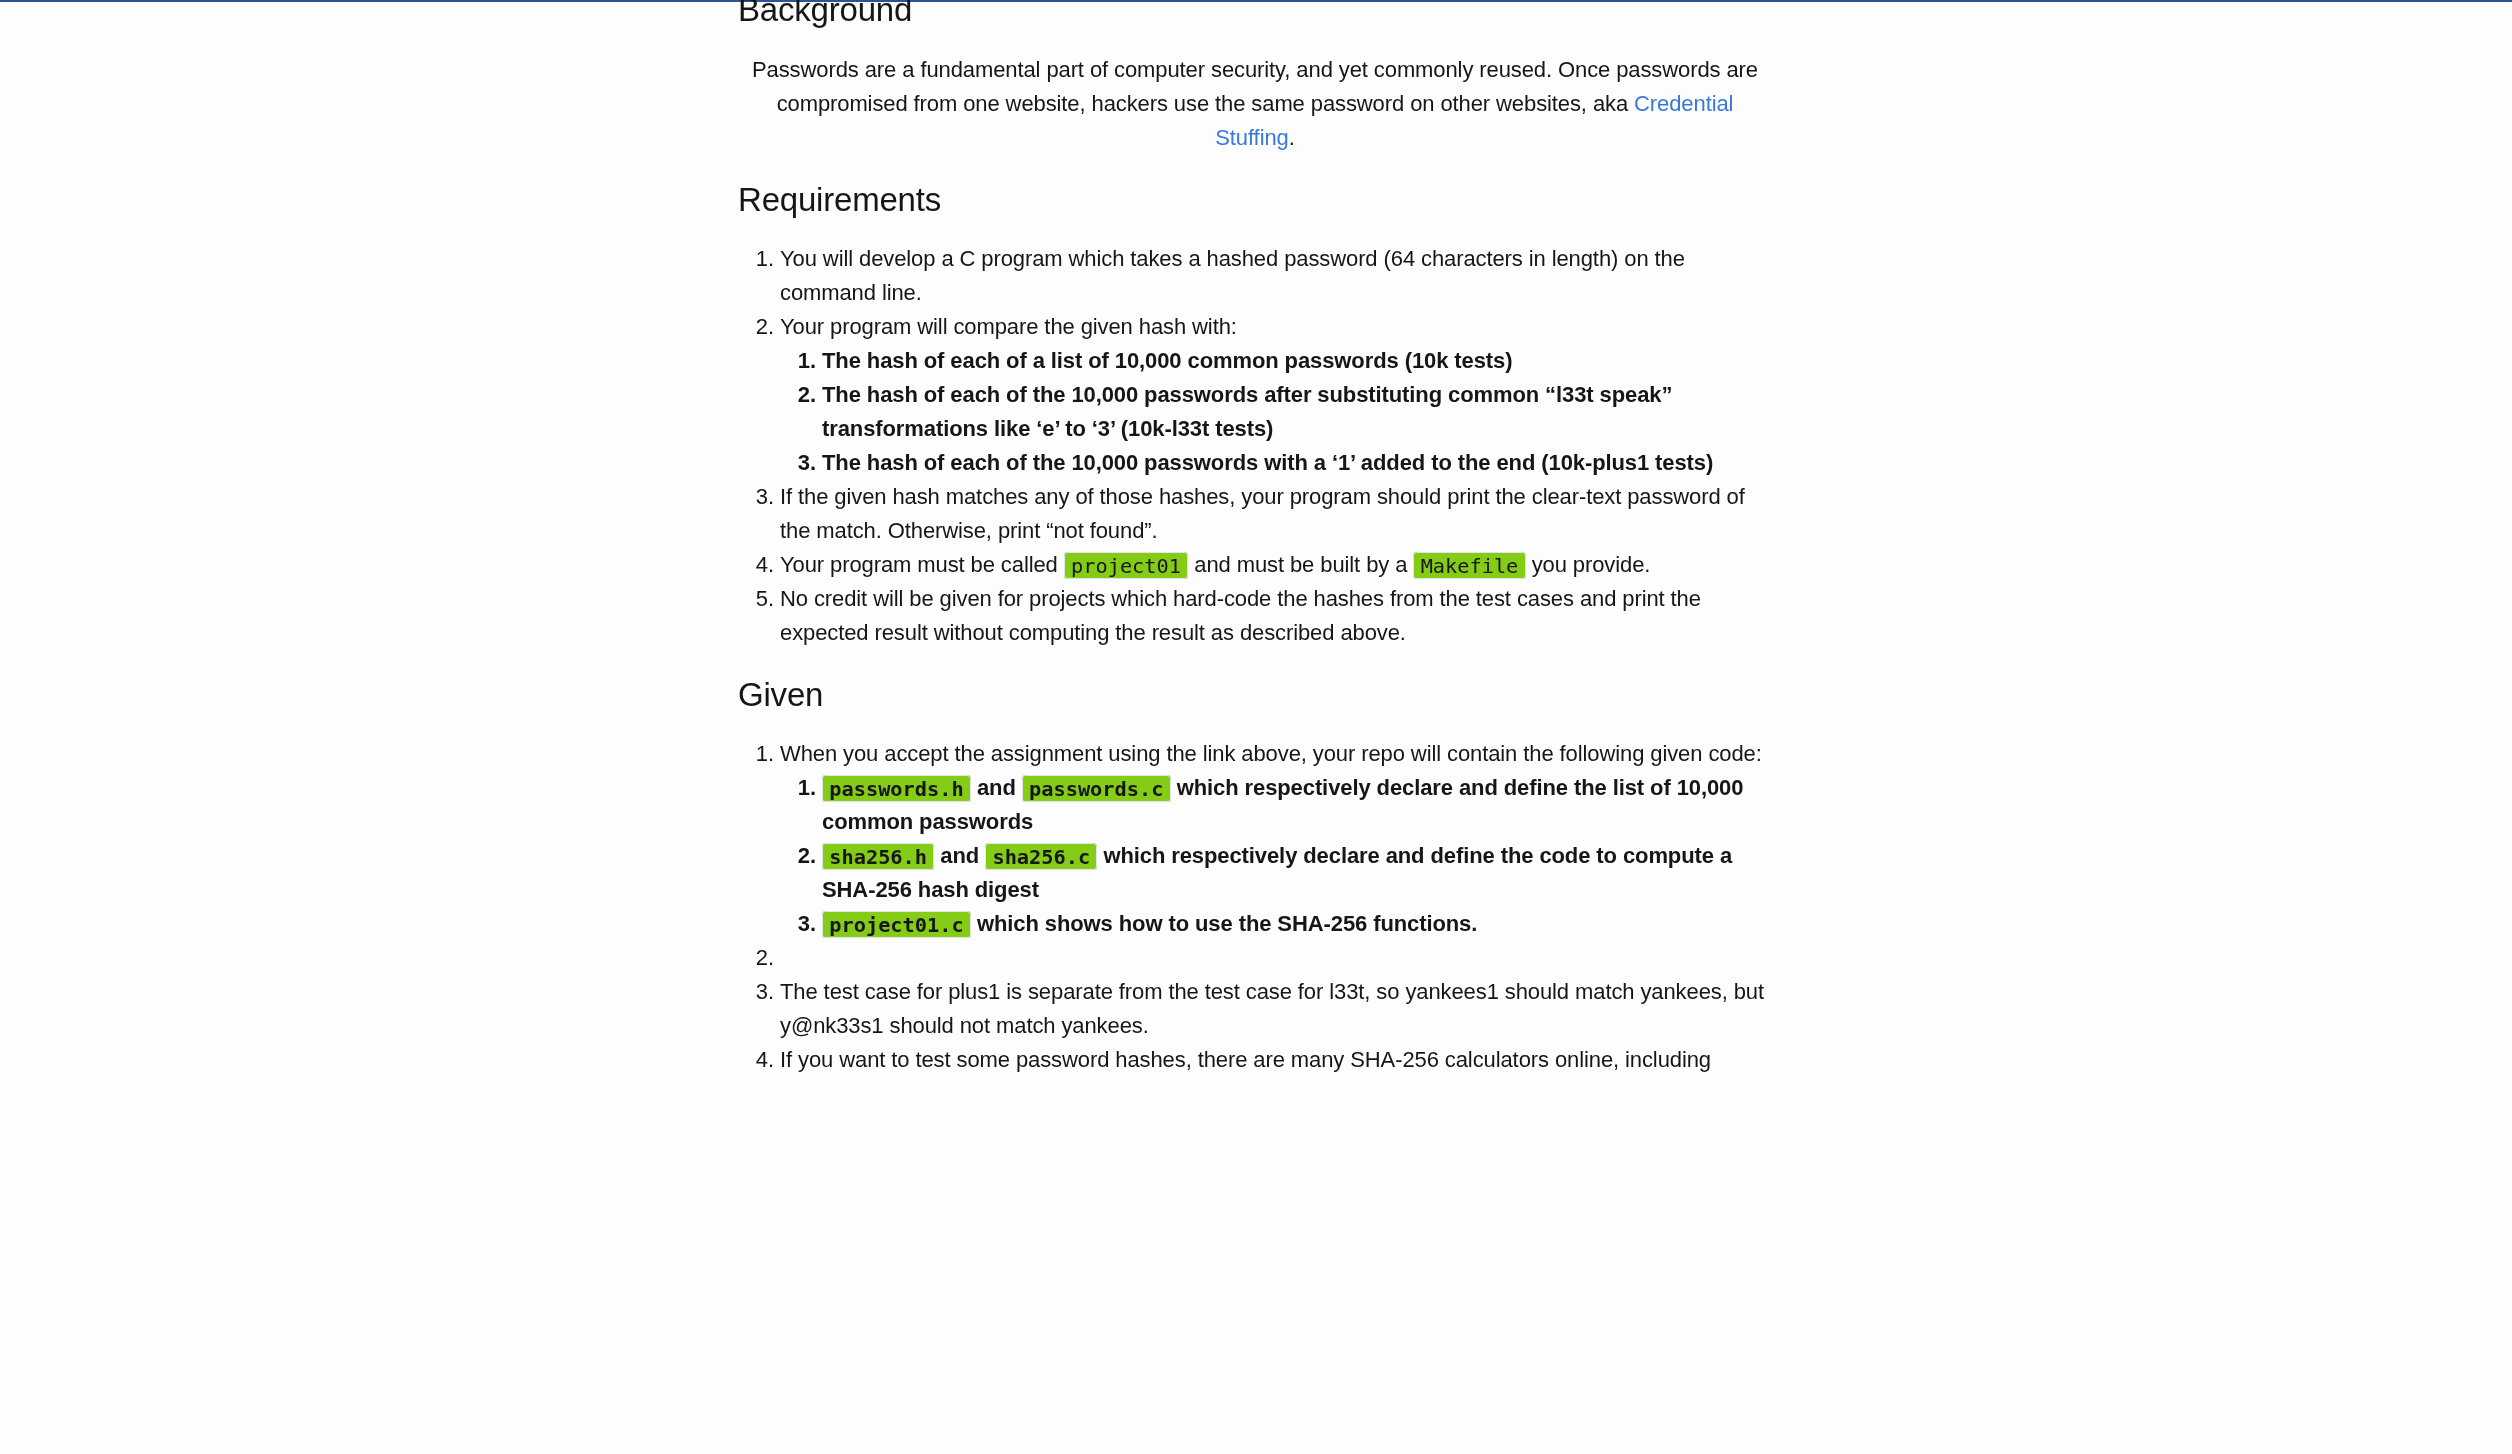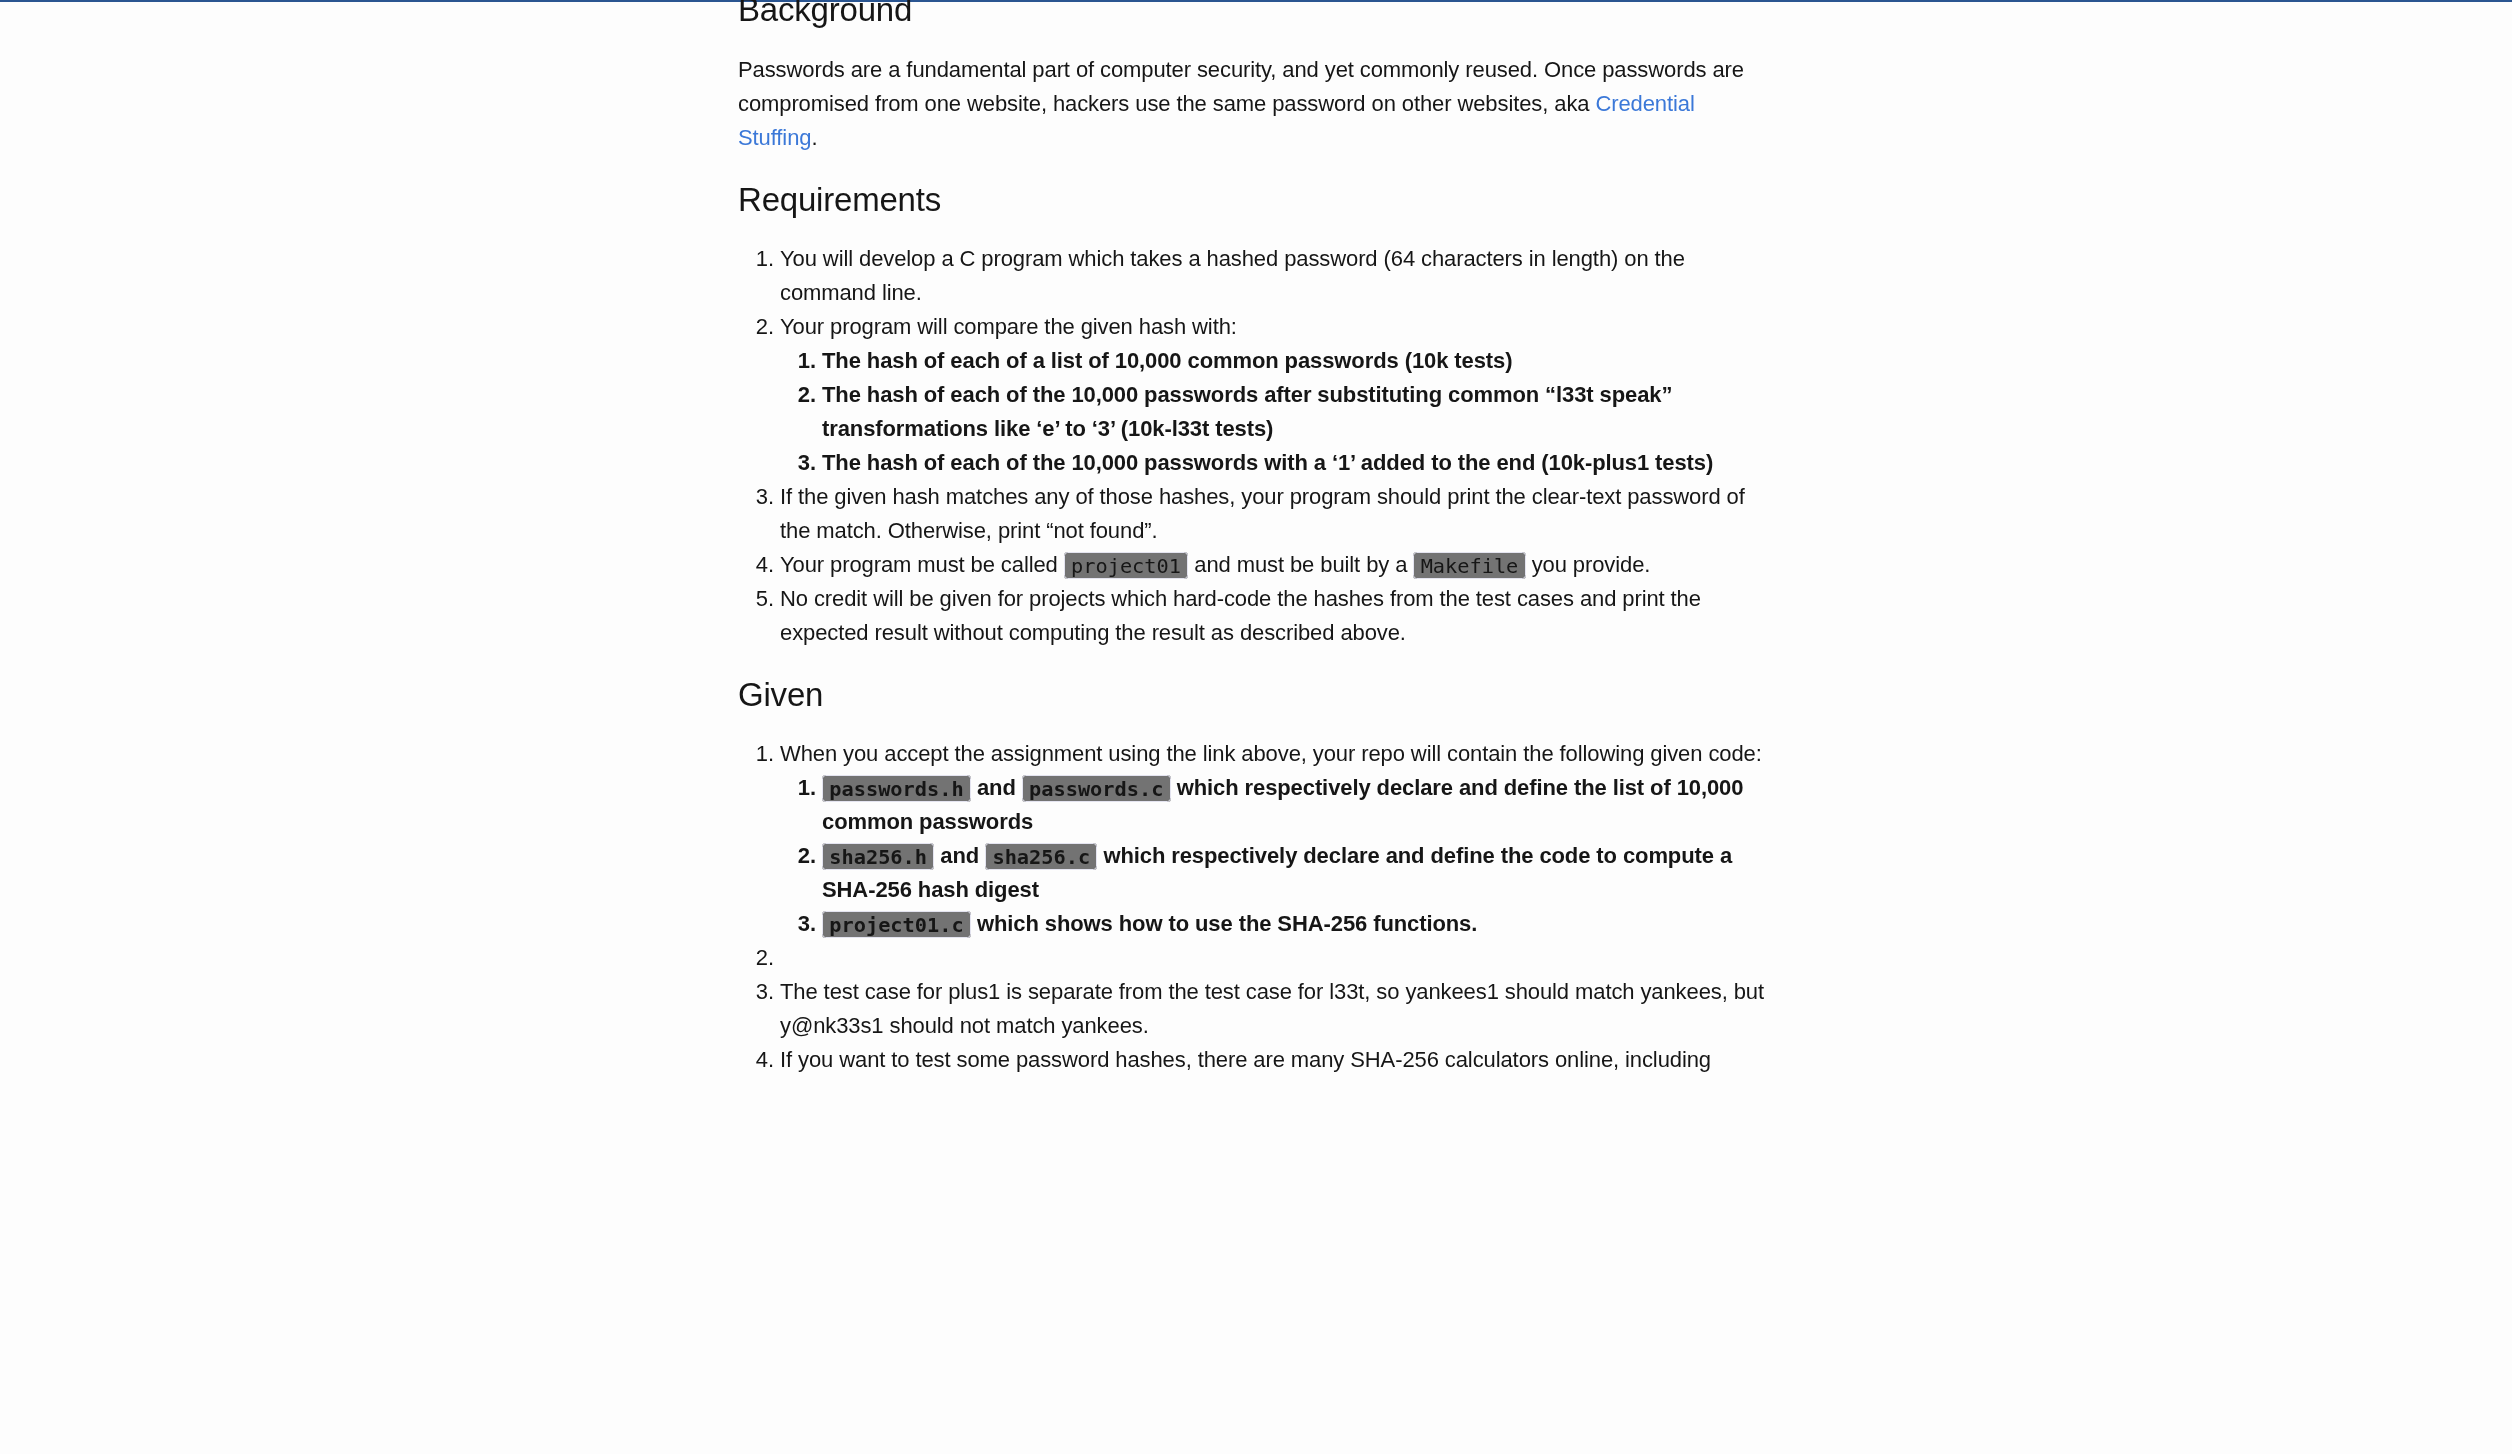--- a/index.html
+++ b/index.html
@@ -37,40 +37,41 @@
     line-height: 42px;
     margin: 0;
     color: #161616;
     letter-spacing: -0.2px;
   }
   h2.first { margin-top: 0; }
   h2.section { margin-top: 24px; margin-bottom: 21px; }
   h2.first { margin-bottom: 22.4px; }
   p {
     margin: 0 0 21px 0;
+    text-align: center;
   }
   a {
     color: #3b78d8;
     text-decoration: none;
   }
   ol {
     margin: 0;
     padding-left: 42px;
   }
   ol ol {
     padding-left: 42px;
     font-weight: bold;
   }
   li {
     padding-left: 0;
   }
   code {
     font-family: "DejaVu Sans Mono", "Liberation Mono", monospace;
     font-size: 20.3px;
-    background: #737373;
+    background: #84cc16;
     border: 1.4px solid #e4e4f0;
     border-radius: 3.5px;
     padding: 0.7px 6.3px;
     letter-spacing: 0;
   }
   .section-list { margin-bottom: 10px; }
 </style>
 </head>
 <body>
 

